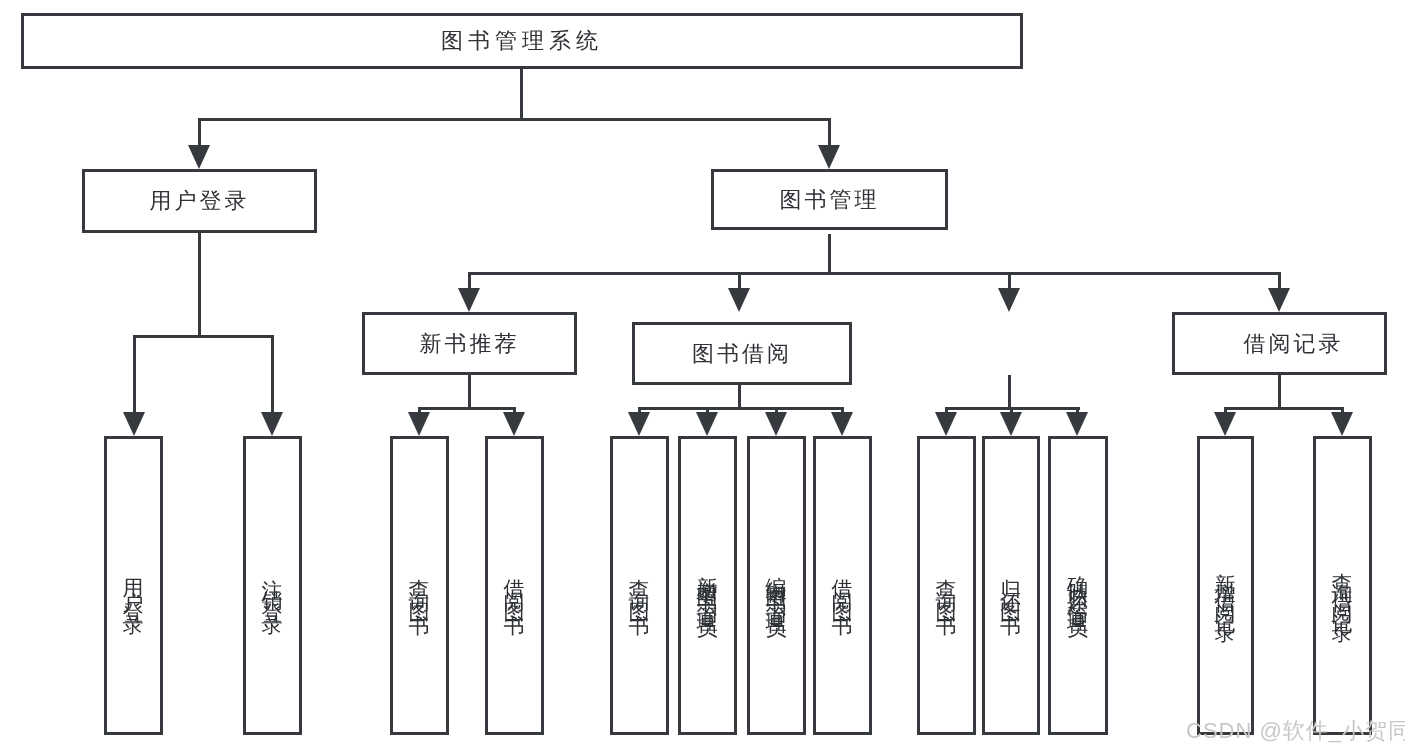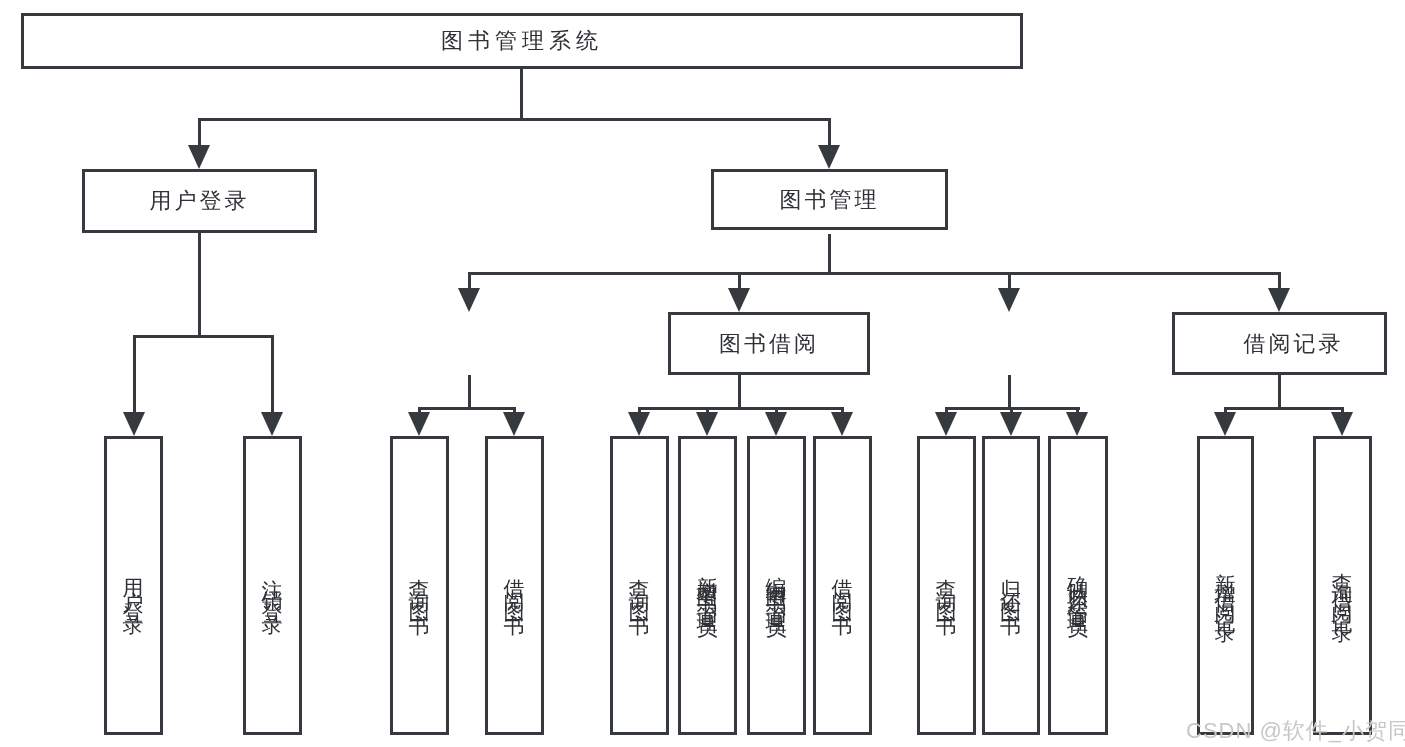--- a/index.html
+++ b/index.html
@@ -124,21 +124,24 @@
     <span class="hl root-label">图书管理系统</span>
   </div>
 
   <div class="box" style="left:82px; top:169px; width:235px; height:64px;">
     <span class="hl">用户登录</span>
   </div>
   <div class="box" style="left:711px; top:169px; width:237px; height:61px;">
     <span class="hl">图书管理</span>
   </div>
 
-  <div class="box" style="left:632px; top:312px; width:202px; height:63px;margin-left:36px;">
+  <div class="box" style="left:362px; top:312px; width:215px; height:63px;">
+    <span class="hl">新书推荐</span>
+  </div>
+  <div class="box" style="left:632px; top:322px; width:220px; height:63px;">
     <span class="hl">图书借阅</span>
   </div>
   <div class="box" style="left:1172px; top:312px; width:215px; height:63px;padding-left:28px;">
     <span class="hl">借阅记录</span>
   </div>
 
   <div class="box" style="left:104px; top:436px; width:59px; height:299px;">
     <span class="vl sp4">用户登录</span>
   </div>
   <div class="box" style="left:243px; top:436px; width:59px; height:299px;">

